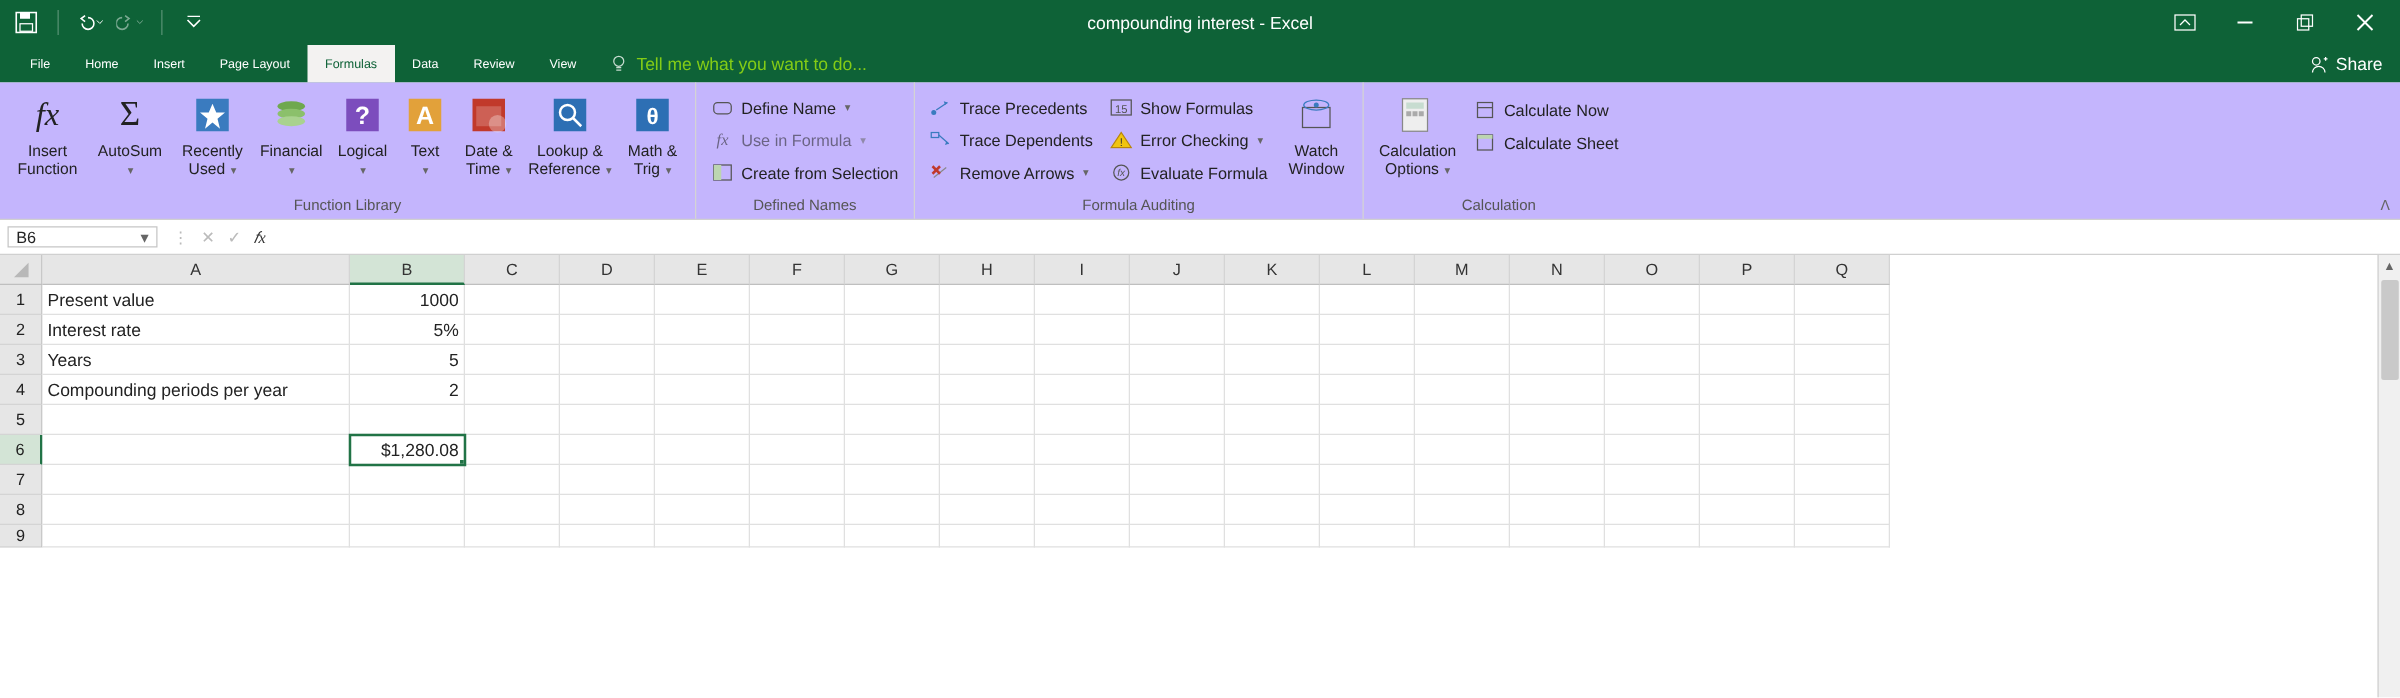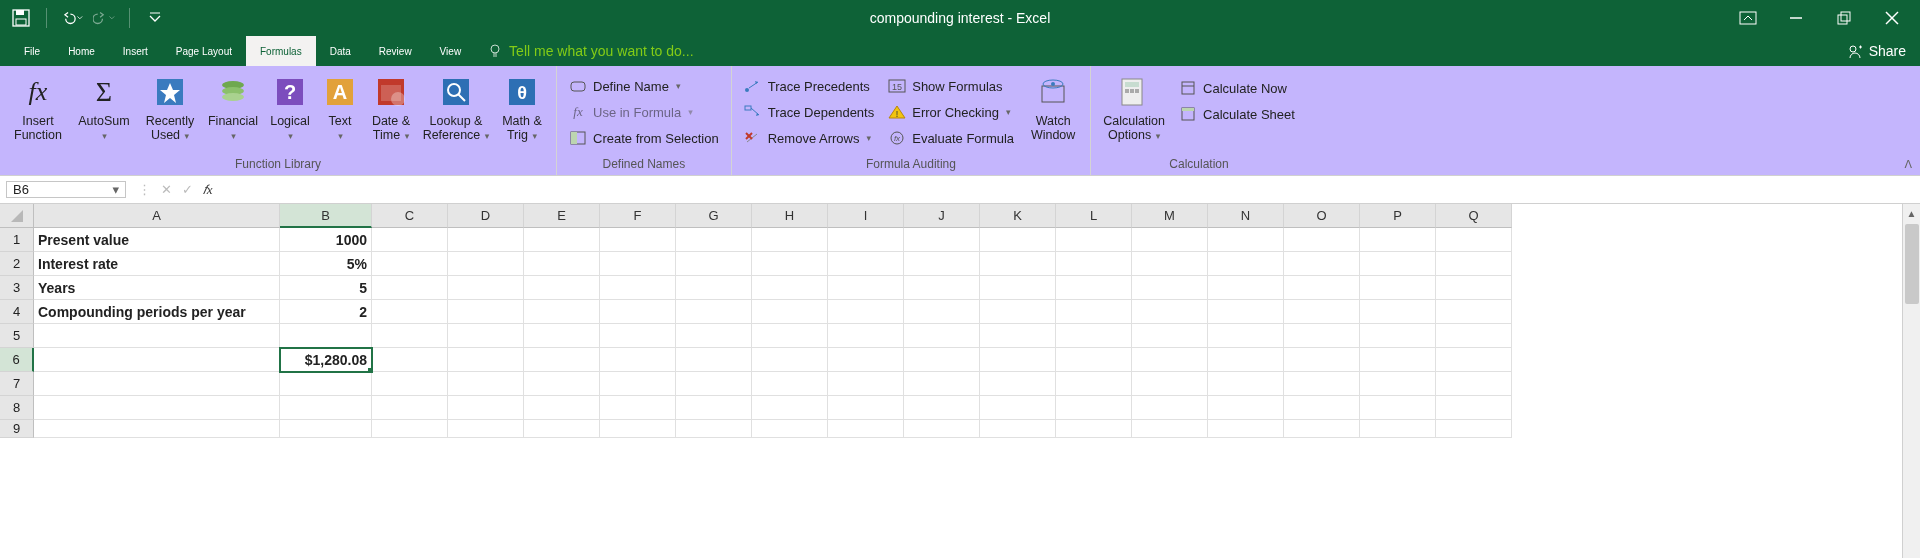--- a/index.html
+++ b/index.html
@@ -47,21 +47,21 @@
   
   .sheet { display:flex; height: calc(558px - 36px - 30px - 110px - 28px); position:relative; }
   .grid-corner { width:34px; height:24px; background:#e6e6e6; border-right:1px solid #bfbfbf; border-bottom:1px solid #bfbfbf; display:flex; align-items:center; justify-content:center;}
   .col-headers { display:flex; height:24px; }
   .col-h { background:#e6e6e6; border-right:1px solid #d4d4d4; border-bottom:1px solid #bfbfbf; display:flex; align-items:center; justify-content:center; font-size:13px; color:#333; }
   .col-h.sel { background:#d3e4d6; border-bottom:2px solid #217346; }
   .row-headers { display:flex; flex-direction:column; width:34px; }
   .row-h { height:24px; background:#e6e6e6; border-bottom:1px solid #d4d4d4; border-right:1px solid #bfbfbf; display:flex; align-items:center; justify-content:center; font-size:13px;}
   .row-h.sel { background:#d3e4d6; border-right:2px solid #217346;}
   .cells { position:relative; }
-  .crow { display:flex; height:24px;font-weight:bold; }
+  .crow { display:flex; height:24px; }
   .cell { border-right:1px solid #e0e0e0; border-bottom:1px solid #e0e0e0; padding:0 4px; display:flex; align-items:center; font-size:14px; background:#fff; overflow:hidden; white-space:nowrap;}
   .cell.r { justify-content:flex-end; }
   .cell.active { outline:2px solid #217346; outline-offset:-1px; position:relative; z-index:2;}
   .cell.active::after { content:""; position:absolute; right:-3px; bottom:-3px; width:6px; height:6px; background:#217346;}
   .vscroll { width:18px; background:#f0f0f0; border-left:1px solid #d0d0d0; position:absolute; right:0; top:0; bottom:0; display:flex; flex-direction:column; align-items:center;}
   .vscroll .arrow { height:18px; display:flex; align-items:center; justify-content:center; color:#666; font-size:10px; width:100%;}
   .vscroll .thumb { width:14px; height:80px; background:#c9c9c9; margin-top:2px; border-radius:2px;}
 
   
   .cA { width:246px;} .cB { width:92px;} .cstd { width:76px;}

